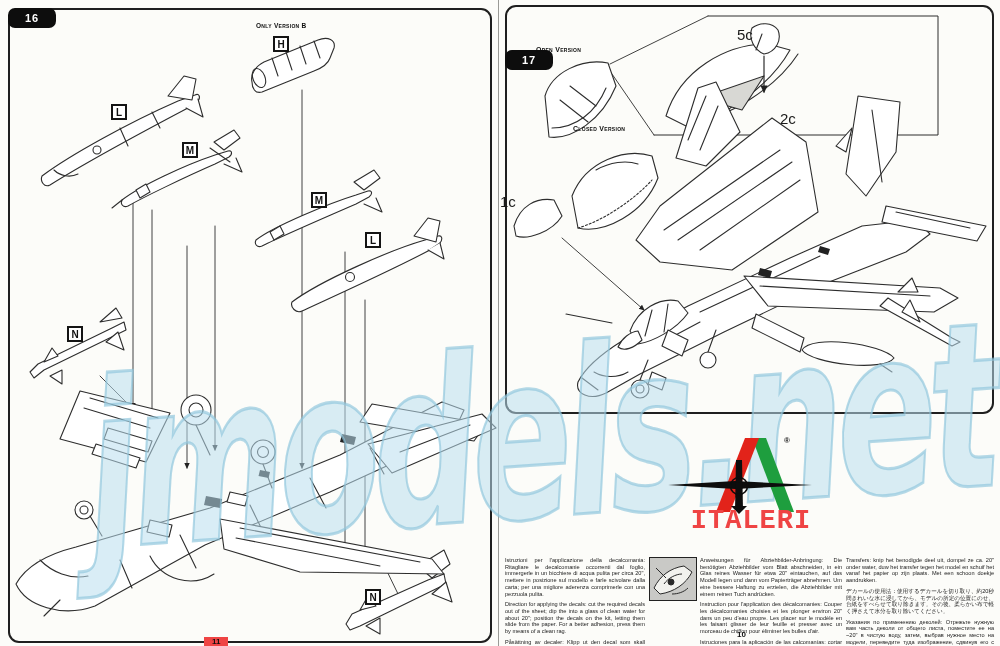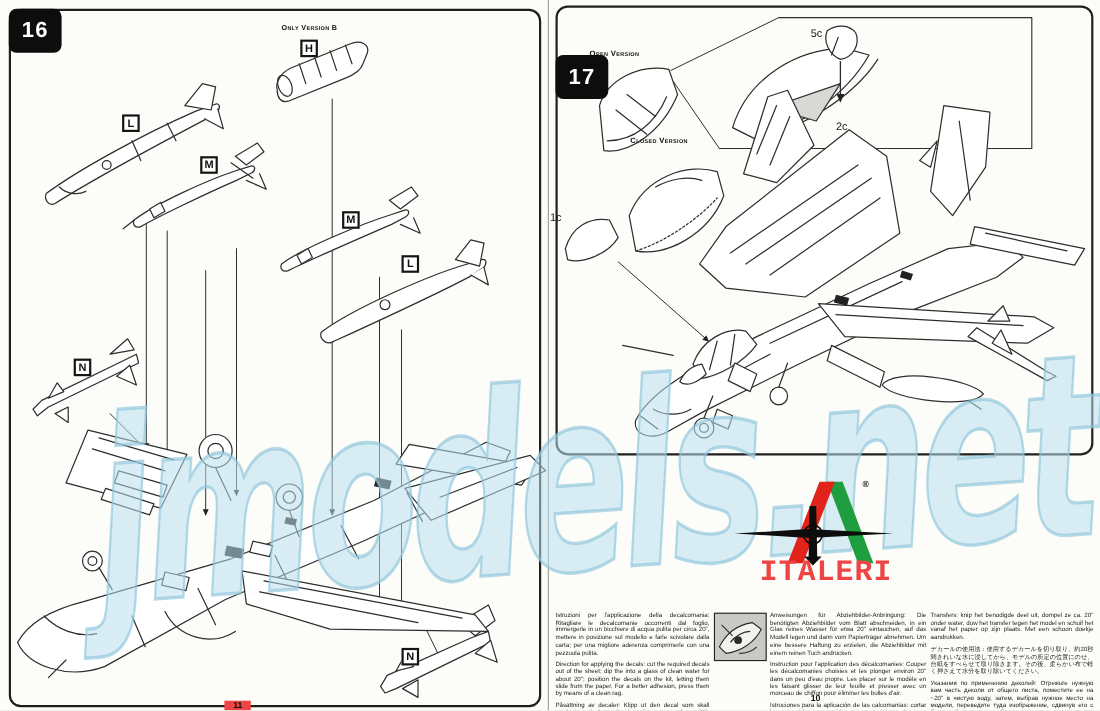--- a/index.html
+++ b/index.html
@@ -7,36 +7,36 @@
   .canvas {
     position: relative; width: 1000px; height: 646px;
     background: #fcfcf9; overflow: hidden;
     font-family: "Liberation Sans", sans-serif; color:#111;
   }
   svg.art { position:absolute; left:0; top:0; z-index:1; }
   .page-frame { position:absolute; border:2px solid #1f1f1f; border-radius:11px; z-index:2; }
   .gutter { position:absolute; left:498px; top:0; width:1px; height:646px; background:#9a9a96; z-index:2; }
 
   .step-badge {
-    position:absolute; z-index:6; width:48px; height:40px;
-    background:#0d0d0d; color:#fff; font-weight:bold; font-size:20px;
+    position:absolute; z-index:6; width:48px; height:20px;
+    background:#0d0d0d; color:#fff; font-weight:bold; font-size:11px;
     display:flex; align-items:center; justify-content:center;
     border-radius:7px; letter-spacing:1px;
   }
   .part-box {
     position:absolute; z-index:6; width:16px; height:16px;
     border:2px solid #141414; background:#fff;
     font-weight:bold; font-size:10px;
     display:flex; align-items:center; justify-content:center;
   }
   .mini-title {
     position:absolute; z-index:6; font-weight:bold; font-size:7px;
     font-variant: small-caps; letter-spacing:0.3px; color:#0d0d0d; white-space:nowrap;
   }
-  .part-code { position:absolute; z-index:6; font-size:10px; color:#1a1a1a; }
+  .part-code { position:absolute; z-index:6; font-size:15px; color:#1a1a1a; }
 
   .watermark {
     position:absolute; left:78px; top:336px; z-index:5;
     font-family:"DejaVu Sans", sans-serif;
     font-style:italic; font-weight:bold; font-size:148px; letter-spacing:-7px;
     color: rgba(185,223,239,0.55);
     -webkit-text-stroke: 2px rgba(141,196,219,0.65);
     transform: rotate(-4deg) scaleY(1.55); transform-origin:left top;
     white-space:nowrap; pointer-events:none;
   }
@@ -265,21 +265,21 @@
   <div class="part-box" style="left:365px; top:589px;">N</div>
 
   <div class="page-num" style="left:204px; top:637px;">11</div>
 
   <div class="step-badge" style="left:505px; top:4px;margin-top:46px;">17</div>
 
   <div class="mini-title" style="left:536px; top:46px;">Open Version</div>
   <div class="mini-title" style="left:573px; top:125px;">Closed Version</div>
 
   <div class="part-code" style="left:737px; top:26px;">5c</div>
-  <div class="part-code" style="left:760px; top:110px;">2c</div>
+  <div class="part-code" style="left:780px; top:110px;">2c</div>
   <div class="part-code" style="left:500px; top:193px;">1c</div>
 
   <div class="logo">
     <svg width="200" height="85" viewBox="0 0 200 85">
       <polygon points="92,4 106,4 134,78 120,78" fill="#1e9e3e"></polygon>
       <polygon points="56,78 85,4 99,4 70,78" fill="#e2231a"></polygon>
       <polygon points="8,51 75,47 152,51 75,55" fill="#0d0d0d"></polygon>
       <polygon points="76,26 82,26 83,76 75,76" fill="#0d0d0d"></polygon>
       <polygon points="71,72 87,72 79,80" fill="#0d0d0d"></polygon>
       <circle cx="79" cy="52" r="8.5" fill="none" stroke="#0d0d0d" stroke-width="1.6"></circle>

